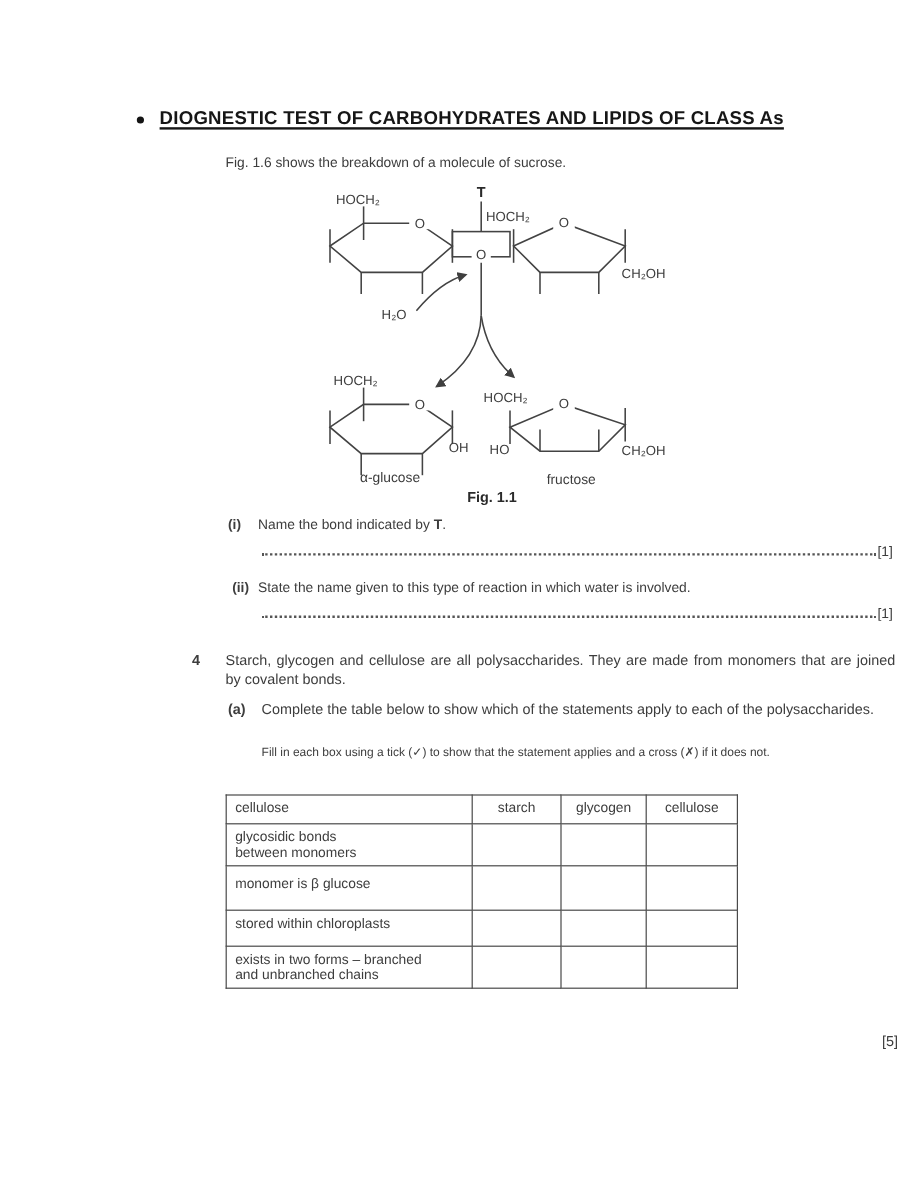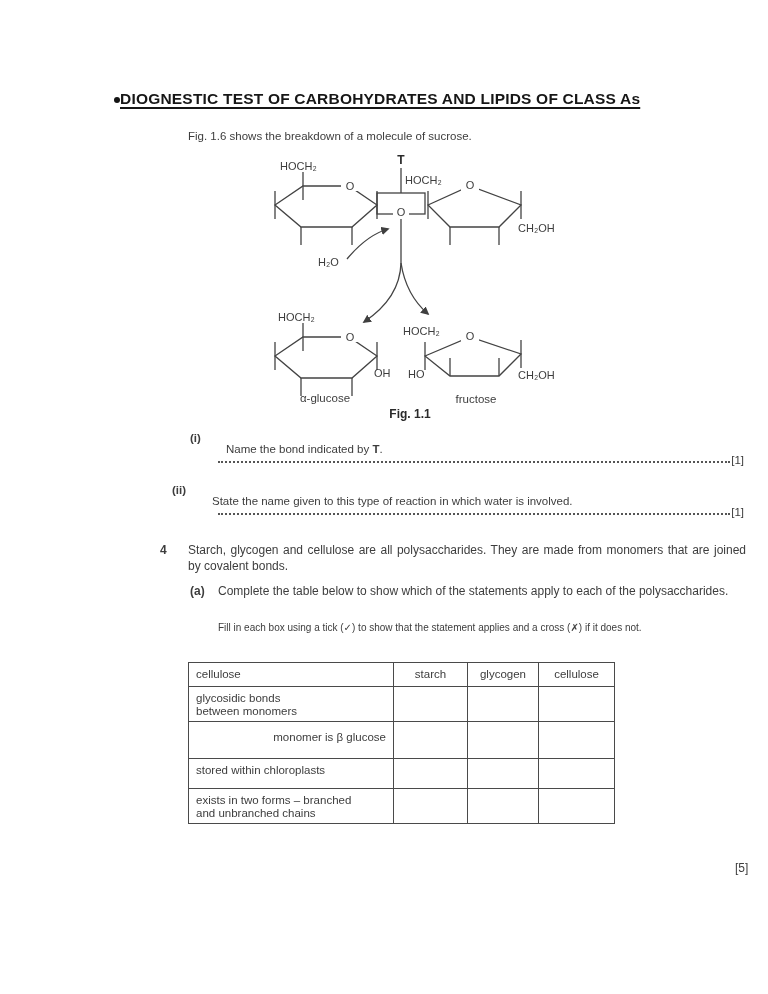--- a/index.html
+++ b/index.html
@@ -1,25 +1,25 @@
 <!DOCTYPE html>
 <html><head>
 <meta charset="utf-8">
 <style>
   html,body{margin:0;padding:0;background:#ffffff;}
   .page{position:relative;width:768px;height:994px;background:#ffffff;overflow:hidden;
         font-family:"Liberation Sans",sans-serif;color:#3d3d3d;}
-  .title-row{position:absolute;left:114px;top:90px;display:flex;align-items:flex-start;}
+  .title-row{position:absolute;left:114px;top:90px;display:flex;align-items:flex-start;gap:13px;}
   .bullet{width:6px;height:6px;border-radius:50%;background:#141414;margin-top:7px;flex:none;}
   h1{margin:0;font-size:15.5px;font-weight:bold;color:#161616;letter-spacing:.2px;
      text-decoration:underline;text-underline-offset:3px;text-decoration-thickness:1.5px;}
   .fig-intro{position:absolute;left:188px;top:130px;margin:0;font-size:11.5px;}
   .question{position:absolute;display:flex;font-size:11.5px;line-height:14px;}
   .q-label{font-weight:bold;flex:none;}
-  .q-text{margin:11px;}
+  .q-text{margin:0;}
   .answer-line{position:absolute;display:flex;align-items:flex-end;font-size:11.5px;height:14px;}
   .dots{flex:1;border-bottom:2px dotted #555555;margin-bottom:3px;}
   .mark{flex:none;margin-left:1px;}
   .q4{font-size:12px;line-height:15.5px;}
   .q4 .q-label{width:28px;}
   .qi .q-label{width:25px;}
   .qii .q-label{width:29px;}
   .jpara{margin:0;text-align:justify;}
   .fill-instr{position:absolute;left:218px;top:620px;width:528px;margin:0;
               font-size:10px;line-height:15px;text-align:justify;}
@@ -121,21 +121,21 @@
 
   <div class="question qi" style="left:190px;top:431px;">
     <span class="q-label">(i)</span>
     <p class="q-text"><span>Name the bond indicated by </span><b>T</b><span>.</span></p>
   </div>
   <div class="answer-line" style="left:218px;top:452px;width:526px;">
     <span class="dots"></span>
     <span class="mark">[1]</span>
   </div>
 
-  <div class="question qii" style="left:172px;top:483px;">
+  <div class="question qii" style="left:186px;top:483px;text-align:center;">
     <span class="q-label">(ii)</span>
     <p class="q-text">State the name given to this type of reaction in which water is involved.</p>
   </div>
   <div class="answer-line" style="left:218px;top:504px;width:526px;">
     <span class="dots"></span>
     <span class="mark">[1]</span>
   </div>
 
   <div class="question q4" style="left:160px;top:543px;width:586px;">
     <span class="q-label">4</span>
@@ -164,21 +164,21 @@
       <th class="center">cellulose</th>
     </tr>
     <tr style="height:29px;">
       <td class="stmt">glycosidic bonds
 between monomers</td>
       <td></td>
       <td></td>
       <td></td>
     </tr>
     <tr style="height:37px;">
-      <td class="stmt" style="padding-top:9px;text-align:right;">monomer is β glucose</td>
+      <td class="stmt" style="padding-top:9px;">monomer is β glucose</td>
       <td></td>
       <td></td>
       <td></td>
     </tr>
     <tr style="height:30px;margin-top:29px;">
       <td class="stmt">stored within chloroplasts</td>
       <td></td>
       <td></td>
       <td></td>
     </tr>

